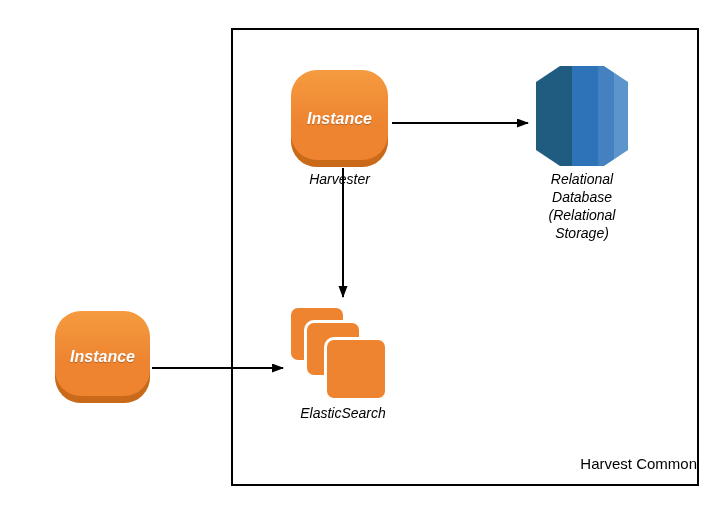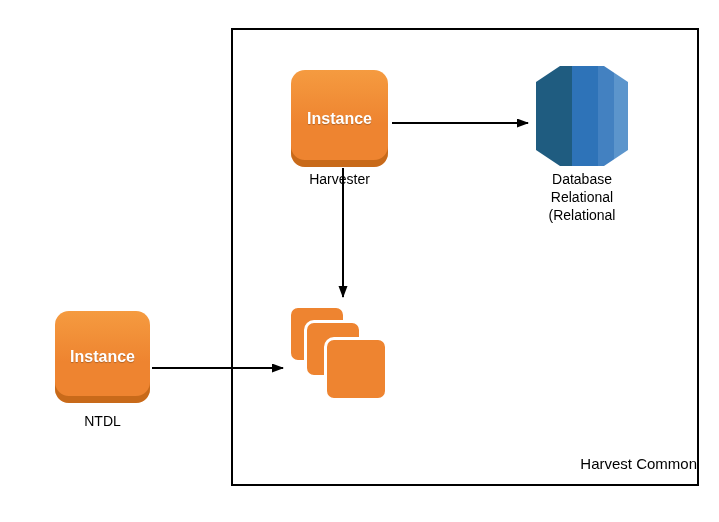--- a/index.html
+++ b/index.html
@@ -34,39 +34,41 @@
     left: 0;
     bottom: 12px;
     width: 100%;
     text-align: right;
     font-size: 15px;
     color: #000000;
   }
   
   .instance {
     position: absolute;
-    border-radius: 14px;
+    border-radius: 26px;
     background: linear-gradient(180deg, #F59B40 0%, #EE8430 55%, #EE8430 100%);
     box-shadow: inset 0 -7px 0 rgba(170, 85, 10, 0.55);
     display: flex;
     align-items: center;
     justify-content: center;
+    font-style: italic;
   }
   .instance .instance-text {
     color: #ffffff;
     font-weight: bold;
     font-size: 16px;
     text-shadow: 0 1px 1px rgba(0,0,0,0.25);
   }
   .node-label {
     position: absolute;
     text-align: center;
     font-size: 14px;
     line-height: 18px;
     color: #000000;
+    font-style: italic;
   }
   
   .es-square {
     position: absolute;
     background: #EE8430;
     border: 3px solid #ffffff;
     border-radius: 10px;
     box-sizing: border-box;
   }
   .arrows {
@@ -113,27 +115,28 @@
       </clipPath>
     </defs>
     <g clip-path="url(#dbclip)">
       <rect x="0" y="0" width="36" height="100" fill="#1F5C80"></rect>
       <rect x="36" y="0" width="26" height="100" fill="#2E73B8"></rect>
       <rect x="62" y="0" width="16" height="100" fill="#4381C1"></rect>
       <rect x="78" y="0" width="14" height="100" fill="#5C95CC"></rect>
     </g>
   </svg>
   <div class="node-label" style="left:521px; top:170px; width:122px;">
+    <div>Relational</div>
     <div>Database</div>
-    <div>Relational</div>
     <div>(Relational</div>
+    <div>Storage)</div>
   </div>
 
   <div class="es-square" style="left:288px; top:305px; width:58px; height:58px;"></div>
   <div class="es-square" style="left:304px; top:320px; width:58px; height:58px;"></div>
   <div class="es-square" style="left:324px; top:337px; width:64px; height:64px;"></div>
+  <div class="node-label" style="left:283px; top:404px; width:120px;">ElasticSearch</div>
 
   <div class="instance" style="left:55px; top:311px; width:95px; height:92px;">
     <span class="instance-text">Instance</span>
   </div>
-  <div class="node-label" style="left:55px; top:412px; width:95px;">NTDL</div>
 
 </div>
 
 </body></html>

